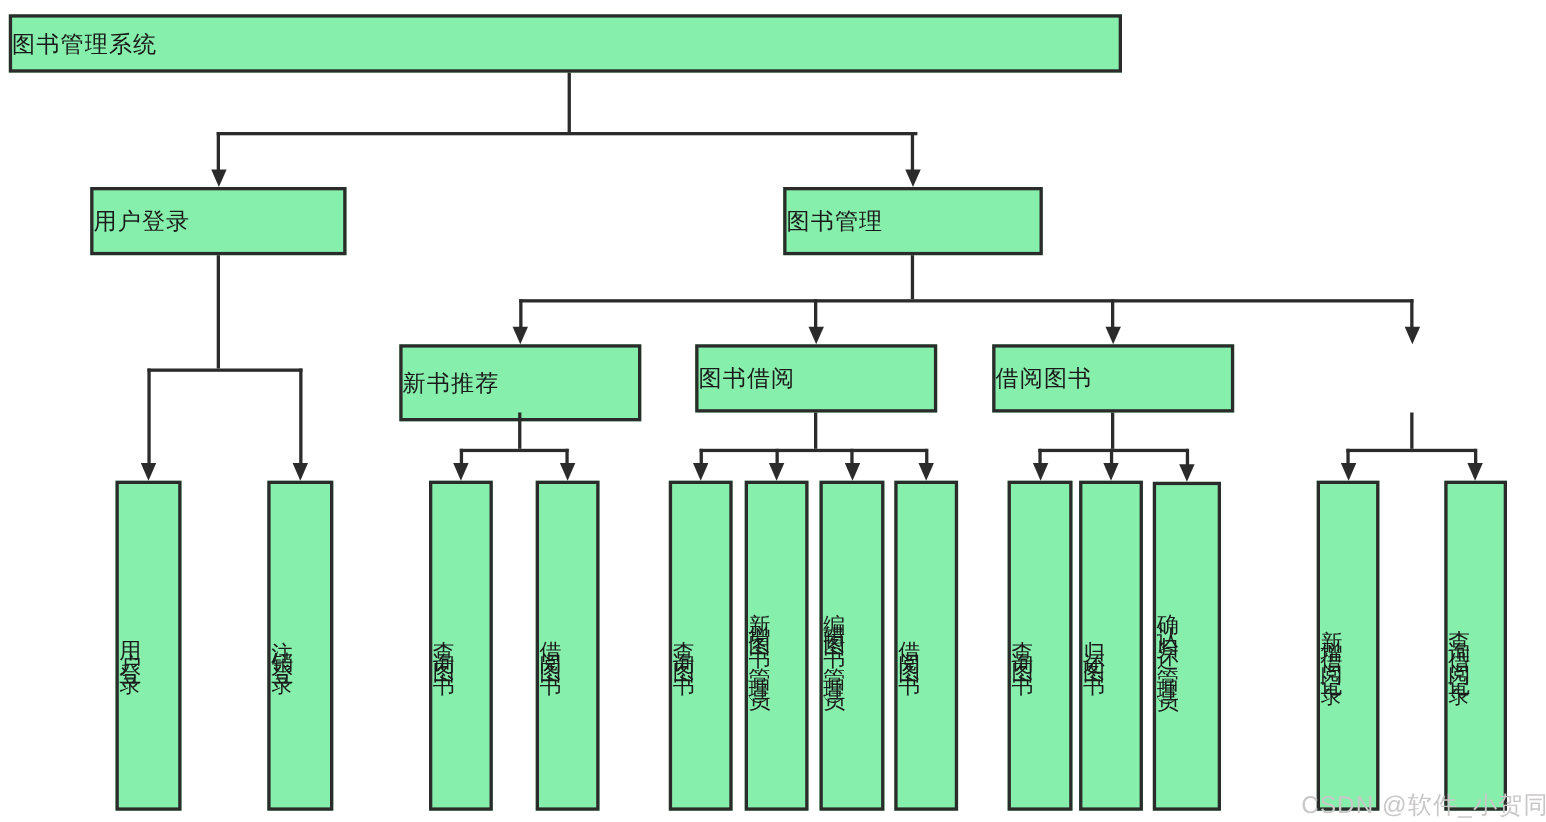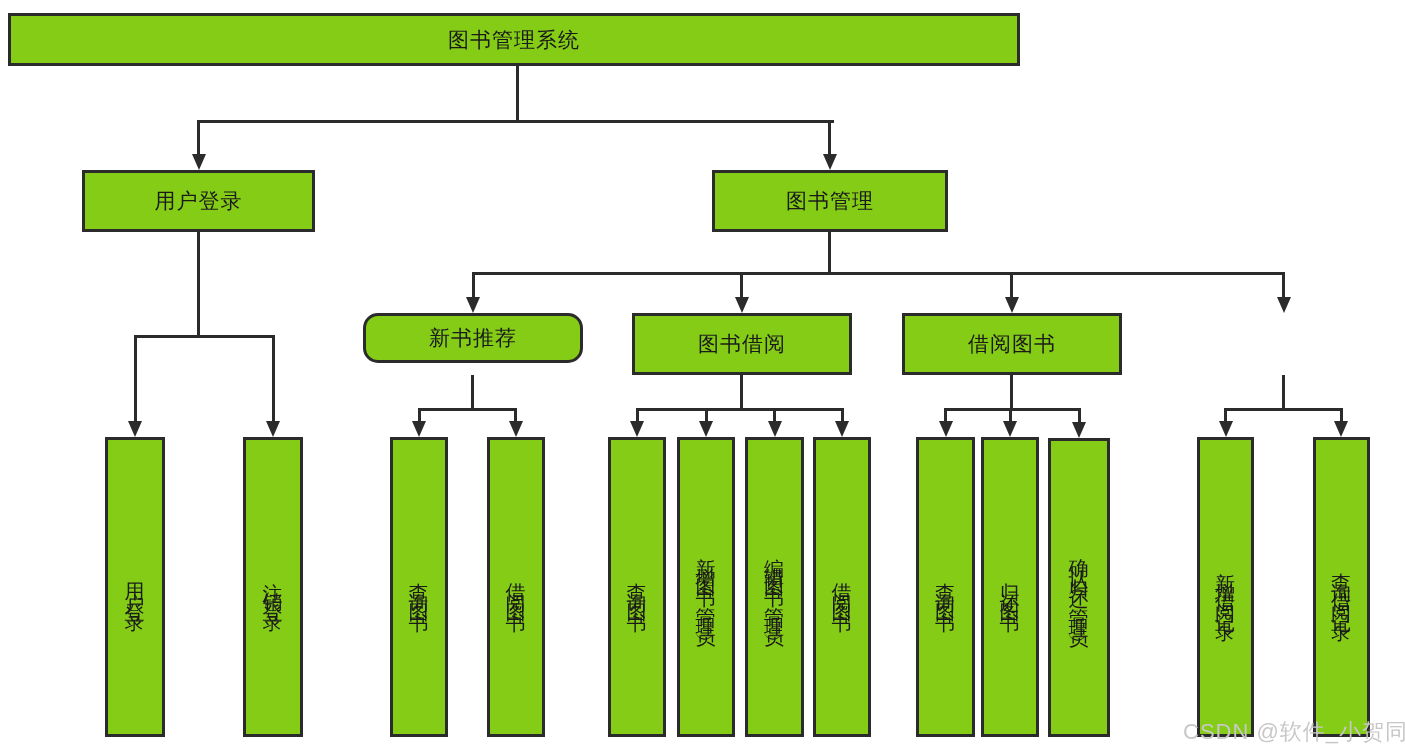--- a/index.html
+++ b/index.html
@@ -2,22 +2,22 @@
 <html><head>
 <meta charset="utf-8">
 <style>
   html,body { margin:0; padding:0; background:#ffffff; }
   .canvas {
     position:relative; width:1405px; height:747px; background:#ffffff;
     font-family:"Liberation Sans", sans-serif; color:#1a1a1a; overflow:hidden;
   }
   .box {
     position:absolute; box-sizing:border-box;
-    border:3px solid #2b2b2b; background:#84cc16;
-    display:flex; align-items:center; justify-content:center;
+    border:3px solid #2b2b2b; background:#86efac;
+    display:flex; align-items:center; 
   }
   .hbox { font-size:21px; letter-spacing:1px; }
   .vbox .vtext {
     writing-mode:vertical-rl; text-orientation:mixed;
     font-size:20px; letter-spacing:10px; line-height:1;
   }
   .line { position:absolute; background:#2b2b2b; }
   .arrow {
     position:absolute; width:0; height:0;
     border-left:7px solid transparent; border-right:7px solid transparent;
@@ -62,21 +62,21 @@
   <div class="line" style="left:472px; top:272px; width:813px; height:3px;"></div>
   <div class="line" style="left:472px; top:272px; width:3px; height:26px;"></div>
   <div class="arrow" style="left:466px; top:297px;"></div>
   <div class="line" style="left:740px; top:272px; width:3px; height:26px;"></div>
   <div class="arrow" style="left:735px; top:297px;"></div>
   <div class="line" style="left:1010px; top:272px; width:3px; height:26px;"></div>
   <div class="arrow" style="left:1005px; top:297px;"></div>
   <div class="line" style="left:1282px; top:272px; width:3px; height:26px;"></div>
   <div class="arrow" style="left:1277px; top:297px;"></div>
 
-  <div class="box hbox" style="left:363px; top:313px; width:220px; height:50px;border-radius:15px;">
+  <div class="box hbox" style="left:363px; top:313px; width:220px; height:70px;">
     <span>新书推荐</span>
   </div>
   <div class="box hbox" style="left:632px; top:313px; width:220px; height:62px;">
     <span>图书借阅</span>
   </div>
   <div class="box hbox" style="left:902px; top:313px; width:220px; height:62px;">
     <span>借阅图书</span>
   </div>
 
   <div class="line" style="left:471px; top:375px; width:3px; height:33px;"></div>

